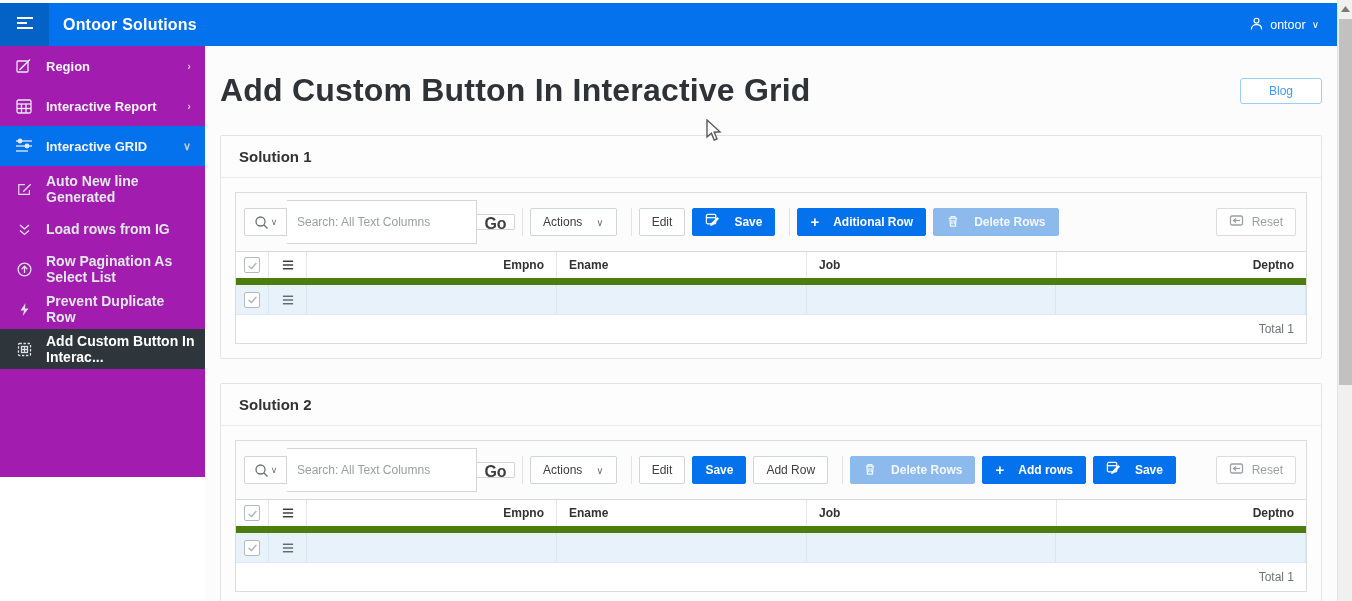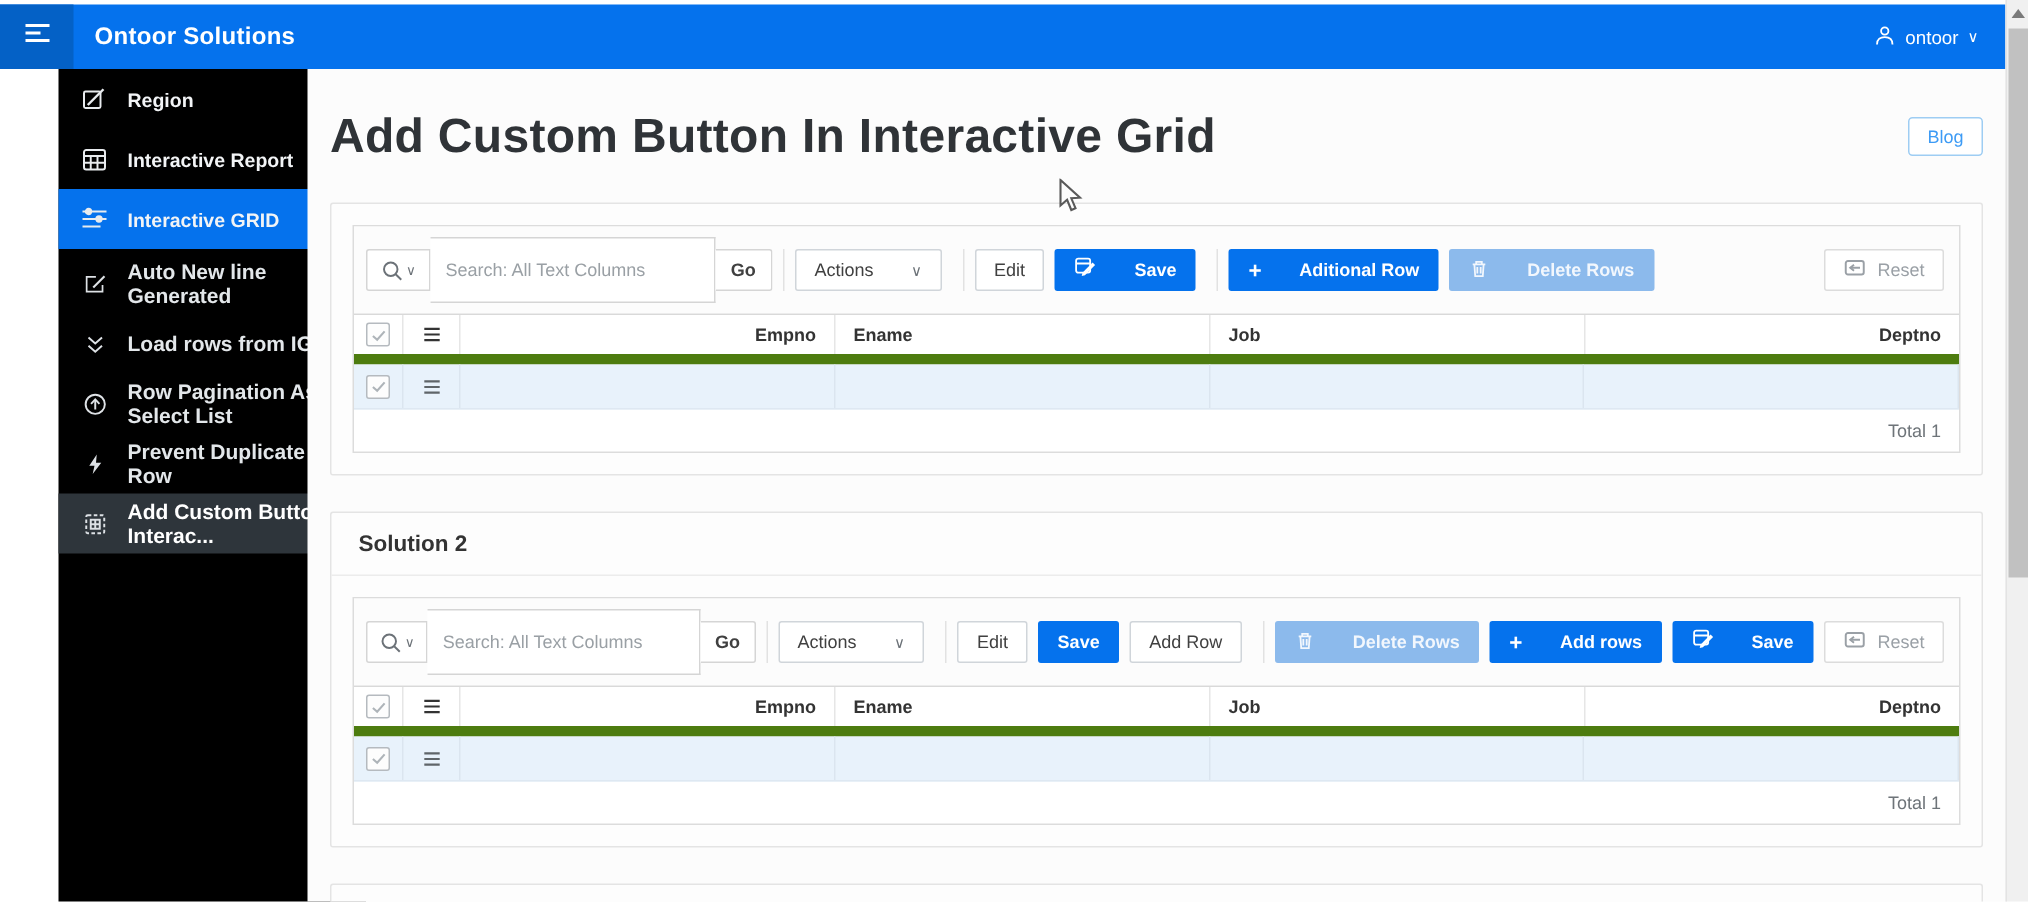--- a/index.html
+++ b/index.html
@@ -10,58 +10,58 @@
   
   .header { position:absolute; left:0; top:3px; width:1337px; height:43px; background:#0572ed;
     display:flex; align-items:center; color:#fff; }
   .nav-toggle { width:49px; height:43px; background:#0461c6; display:flex; align-items:center;
     justify-content:center; cursor:pointer; flex:0 0 auto; }
   .brand { font-size:16px; font-weight:700; margin-left:14px; letter-spacing:.2px; }
   .user-menu { margin-left:auto; margin-right:18px; display:flex; align-items:center; gap:6px;
     font-size:12.5px; cursor:pointer; }
 
   
-  .sidebar { position:absolute; left:0; top:46px; width:205px; height:555px; background:#000000;margin-left:39px; }
+  .sidebar { position:absolute; left:0; top:46px; width:205px; height:431px; background:#a21caf; }
   .nav-item { height:40px; display:flex; align-items:center; padding:0 14px 0 15px; color:#f2f4f6;
     font-size:13px; font-weight:700; cursor:pointer; }
   .nav-item .nico { width:18px; height:18px; margin-right:13px; display:flex; align-items:center; justify-content:center; color:#e8ebee; }
   .nav-item .chev { margin-left:auto; color:#c3cad1; font-size:11px; }
   .nav-item.active { background:#0572ed; }
   .nav-sub { margin-top:3px; }
   .sub-item { height:40px; display:flex; align-items:center; padding:0 10px 0 17px; color:#e3e7ea;
     font-size:14px; font-weight:700; cursor:pointer; }
   .sub-item .nico { width:15px; height:15px; margin-right:14px; display:flex; align-items:center; justify-content:center; color:#dde1e5; }
   .sub-item.selected { background:#2e353b; color:#ffffff; }
 
   
   .content { position:absolute; left:205px; top:46px; width:1132px; height:555px; background:#fcfcfc; overflow:hidden; }
   .title-bar { display:flex; align-items:center; padding:26px 15px 26px 15px; }
   .page-title { font-size:32px; font-weight:700; color:#2f3337; letter-spacing:.2px; }
   .blog-btn { margin-left:auto; background:#fff; border:1px solid #9ecdf3; color:#3d9bf5;
-    font-size:12px; border-radius:3px; padding:5px 12px; cursor:pointer;
+    font-size:12px; border-radius:3px; padding:5px 28px; cursor:pointer;
     font-family:"Liberation Sans",sans-serif; }
 
   .card { margin:0 15px 24px 15px; background:#fdfdfd; border:1px solid #e4e4e4; border-radius:2px; }
   .card-header { padding:12px 18px; font-size:15px; font-weight:700; color:#333;
     border-bottom:1px solid #ececec; }
   .card-body { padding:14px; }
 
   .ig { border:1px solid #dcdcdc; background:#fff; }
   .ig-toolbar { display:flex; align-items:center; padding:7px 8px; background:#fcfcfc; }
   .tb-sep { width:1px; height:28px; background:#e2e2e2; margin:0 7px; flex:0 0 auto; }
   .search-btn { width:43px; height:28px; border:1px solid #d5d5d5; background:#fff; border-radius:2px 0 0 2px;
     display:flex; align-items:center; justify-content:center; gap:2px; color:#6c7278; cursor:pointer; }
   .search-input { width:190px; height:44px; border:1px solid #d5d5d5; border-left:none; padding:0 10px;
     font-size:12px; color:#333; outline:none; font-family:"Liberation Sans",sans-serif; }
   .search-input::placeholder { color:#9aa0a5; }
-  .go-btn { width:38px; height:28px; border:1px solid #d5d5d5; border-left:none; background:#fff;
-    font-size:12px; font-weight:700; color:#404040; border-radius:0 2px 2px 0; cursor:pointer;
+  .go-btn { width:38px; height:16px; border:1px solid #d5d5d5; border-left:none; background:#fff;
+    font-size:16px; font-weight:700; color:#404040; border-radius:0 2px 2px 0; cursor:pointer;
     font-family:"Liberation Sans",sans-serif; }
   .btn { height:28px; padding:0 12px; border-radius:2px; font-size:12px; display:inline-flex;
-    align-items:center; gap:25px; cursor:pointer; margin-right:7px; white-space:nowrap;
+    align-items:center; gap:14px; cursor:pointer; margin-right:7px; white-space:nowrap;
     font-family:"Liberation Sans",sans-serif; }
   .btn.plain, .btn.menu { background:#fff; border:1px solid #d0d5da; color:#404040; }
   .btn.primary { background:#0572ed; border:1px solid #0572ed; color:#fff; font-weight:700; }
   .btn.disabled { background:#8cbaec; border:1px solid #8cbaec; color:#f2f7fd; font-weight:700; cursor:default; }
   .btn.reset { margin-left:auto; margin-right:2px; background:#fff; border:1px solid #dcdcdc; color:#9aa0a6; gap:8px; }
   .btn .chev { font-size:10px; color:#6c7278; }
   .ig-hrow { display:flex; border-top:1px solid #d9d9d9; border-bottom:7px solid #4d7c0f; background:#fff; height:34px; }
   .ig-cell { display:flex; align-items:center; padding:0 12px; font-size:12px; border-right:1px solid #e6e6e6; }
   .ig-hrow .ig-cell { font-weight:700; color:#333; cursor:pointer; }
   .ig-cell:last-child { border-right:none; }
@@ -206,20 +206,21 @@
       </div>
   </div>
 
   <div class="content">
     <div class="title-bar">
       <div class="page-title">Add Custom Button In Interactive Grid</div>
       <button class="blog-btn">Blog</button>
     </div>
     <div id="solutions">
         <section class="card">
+          <div class="card-header">Solution 1</div>
           <div class="card-body">
             <div class="ig">
               <div class="ig-toolbar">
                 <button class="search-btn">
                   <svg width="15" height="15" viewBox="0 0 15 15" fill="none" stroke="currentColor" stroke-width="1.3">
                     <circle cx="6.5" cy="6.5" r="4.5"></circle>
                     <line x1="9.8" y1="9.8" x2="13.5" y2="13.5"></line>
                   </svg>
                   <span class="chev" style="font-size:9px;">∨</span>
                 </button>

